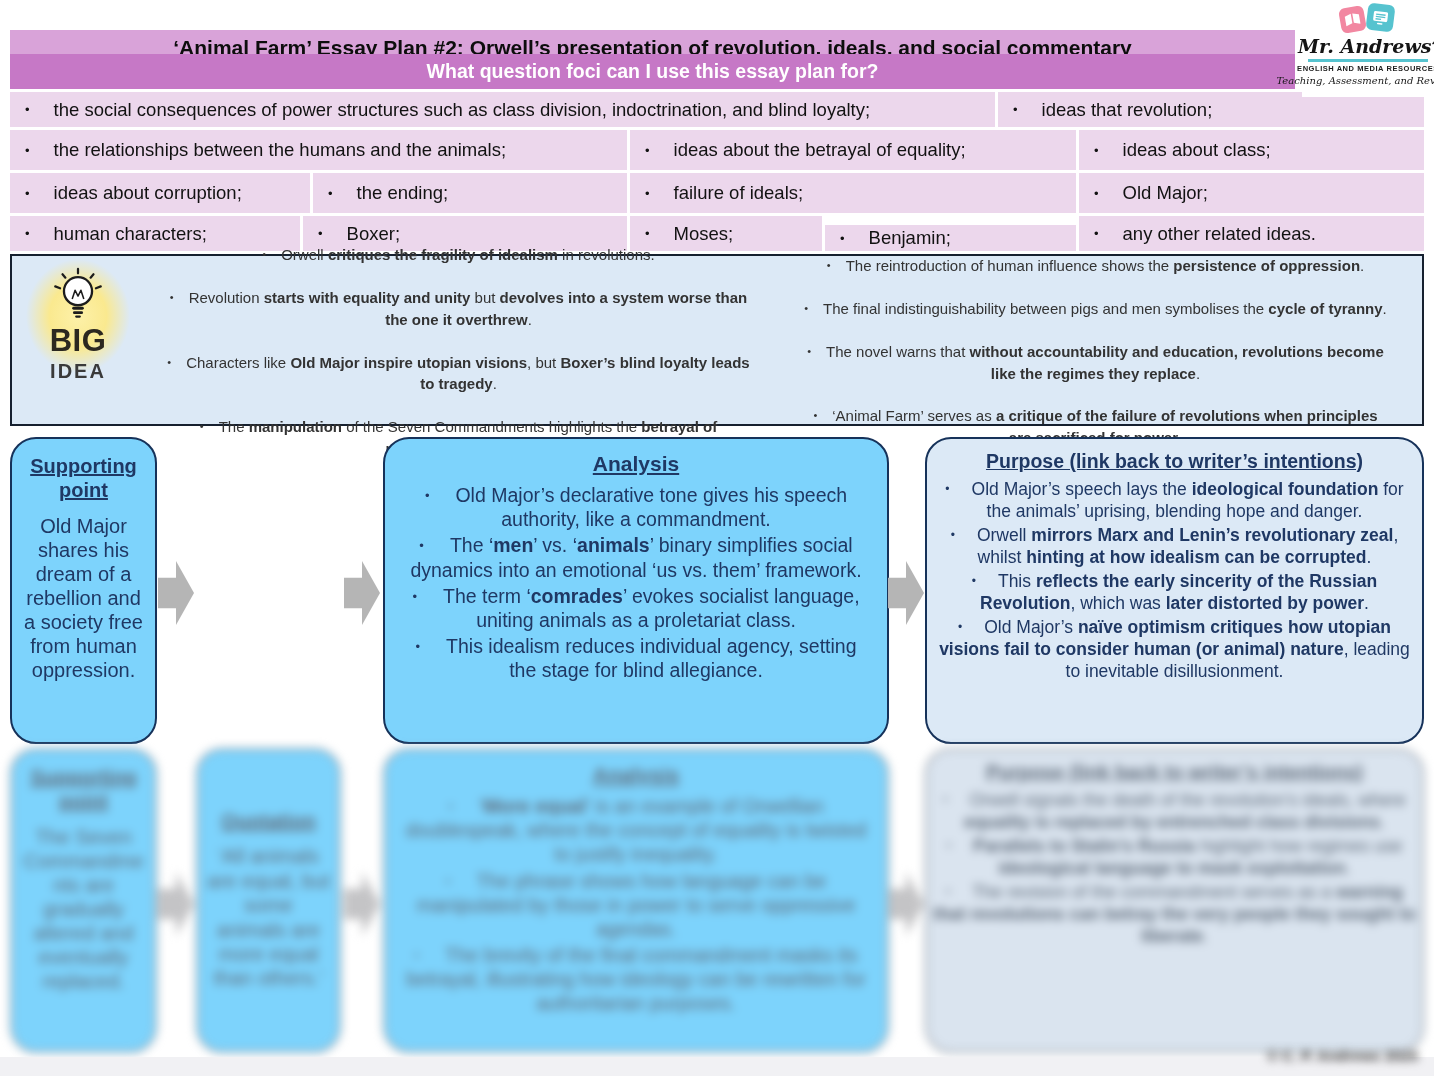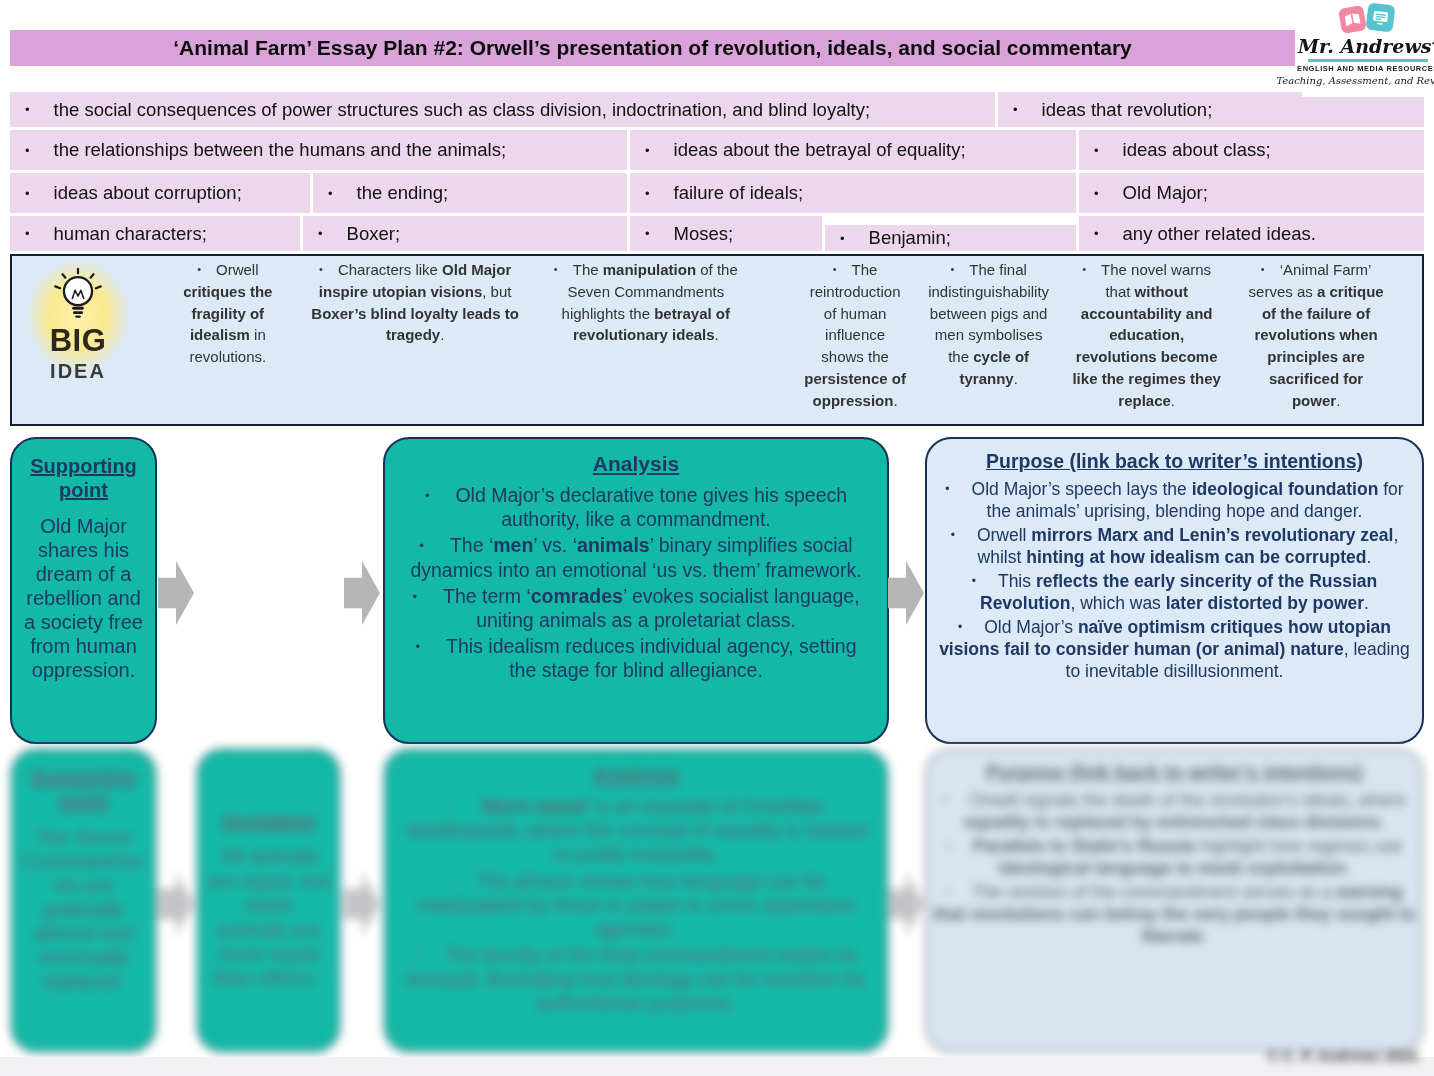--- a/index.html
+++ b/index.html
@@ -41,34 +41,34 @@
     background:var(--panel-blue,#dce9f6);border:2px solid #16202f;box-sizing:border-box;
     display:flex;align-items:stretch;padding:3px 8px 3px 4px;}
   .bi-badge{flex:none;width:124px;position:relative;}
   .bi-glow{position:absolute;left:10px;top:0;width:104px;height:114px;border-radius:50%;
     background:radial-gradient(closest-side,#fdf1a9 0%,#fae98f 55%,rgba(250,233,143,0) 100%);}
   .bi-bulb{position:absolute;left:31px;top:8px;width:62px;height:62px;}
   .bi-big{position:absolute;left:0;right:0;top:66px;text-align:center;
     font-size:31px;font-weight:bold;color:#2c2820;letter-spacing:.5px;line-height:1;}
   .bi-idea{position:absolute;left:0;right:0;top:102px;text-align:center;
     font-size:20px;font-weight:600;color:#3a3a3a;letter-spacing:2px;line-height:1;}
-  .bi-col{flex:1;display:flex;flex-direction:row;justify-content:center;gap:21px;
-    color:#333333;font-size:15px;line-height:1.45;padding:0 26px;}
+  .bi-col{flex:1;display:flex;flex-direction:column;justify-content:center;gap:21px;
+    color:#333333;font-size:15px;line-height:1.45;padding:0 26px;margin-top:24px;}
   .bi-col .li{margin:0;}
 
   
   .li{text-align:center;}
   .dot{display:inline-block;font-size:11px;vertical-align:2px;margin-right:15px;}
   .b{font-weight:bold;}
 
   
   .row{position:absolute;left:0;width:1434px;}
   #row1{top:437px;height:307px;}
   #row2{top:748px;height:305px;filter:blur(5px);}
-  .card{position:absolute;top:0;height:100%;background:#14b8a6;border:2.5px solid #16325a;
+  .card{position:absolute;top:0;height:100%;background:#7dd3fc;border:2.5px solid #16325a;
     border-radius:26px;box-sizing:border-box;color:var(--navy,#1f3864);overflow:hidden;}
   .c-support{left:10px;width:147px;padding:15px 9px 8px;text-align:center;overflow-wrap:anywhere;}
   .c-quote{left:196px;width:145px;display:flex;flex-direction:column;justify-content:center;
     text-align:center;padding:8px 9px;}
   .c-analysis{left:383px;width:506px;padding:13px 17px 8px;text-align:center;}
   .c-purpose{left:925px;width:499px;padding:11px 6px 8px;text-align:center;background:var(--panel-blue,#dce9f6);}
   .card-h{font-weight:bold;text-decoration:underline;}
   .c-support .card-h{font-size:20px;line-height:1.22;margin-bottom:11px;}
   .c-quote  .card-h{font-size:20px;margin-bottom:11px;}
   .c-analysis .card-h{font-size:21px;margin-bottom:7px;}
@@ -93,20 +93,21 @@
   .footer-strip{position:absolute;left:0;top:1057px;width:1434px;height:19px;background:#f1f1f4;}
   .copyright{position:absolute;right:16px;top:1047px;font-size:15px;font-weight:bold;
     color:#3a3a3a;filter:blur(4px);}
 </style>
 </head>
 <body>
 
 <div class="page">
 
   <div class="title-bar">‘Animal Farm’ Essay Plan #2: Orwell’s presentation of revolution, ideals, and social commentary</div>
+  <div class="question-bar">What question foci can I use this essay plan for?</div>
 
   <div class="foci" id="fociTable">
       <div class="frow" style="height: 35px;">
         <div class="fcell" style="width: 985px;">
           <span class="fdot">•</span>
           <span>the social consequences of power structures such as class division, indoctrination, and blind loyalty;</span>
         </div>
         <div class="fcell" style="width: 426px;">
           <span class="fdot">•</span>
           <span>ideas that revolution;</span>
@@ -207,20 +208,21 @@
         <path d="M26 33 L29 24 L32 30 L35 24 L38 33" fill="none" stroke="#1c1c1c" stroke-width="1.6" stroke-linejoin="round"></path>
         <rect x="26" y="41" width="12" height="3" rx="1.5" fill="#1c1c1c"></rect>
         <rect x="26.8" y="45.6" width="10.4" height="3" rx="1.5" fill="#1c1c1c"></rect>
         <rect x="29" y="50" width="6" height="2.4" rx="1.2" fill="#1c1c1c"></rect>
       </svg>
       <div class="bi-big">BIG</div>
       <div class="bi-idea">IDEA</div>
     </div>
     <div class="bi-col">
         <div class="li"><span class="dot">•</span><span>Orwell </span><span class="b">critiques the fragility of idealism</span><span> in revolutions.</span></div>
+        <div class="li"><span class="dot">•</span><span>Revolution </span><span class="b">starts with equality and unity</span><span> but </span><span class="b">devolves into a system worse than the one it overthrew</span><span>.</span></div>
         <div class="li"><span class="dot">•</span><span>Characters like </span><span class="b">Old Major inspire utopian visions</span><span>, but </span><span class="b">Boxer’s blind loyalty leads to tragedy</span><span>.</span></div>
         <div class="li"><span class="dot">•</span><span>The </span><span class="b">manipulation</span><span> of the Seven Commandments highlights the </span><span class="b">betrayal of revolutionary ideals</span><span>.</span></div>
       </div>
     <div class="bi-col">
         <div class="li"><span class="dot">•</span><span>The reintroduction of human influence shows the </span><span class="b">persistence of oppression</span><span>.</span></div>
         <div class="li"><span class="dot">•</span><span>The final indistinguishability between pigs and men symbolises the </span><span class="b">cycle of tyranny</span><span>.</span></div>
         <div class="li"><span class="dot">•</span><span>The novel warns that </span><span class="b">without accountability and education, revolutions become like the regimes they replace</span><span>.</span></div>
         <div class="li"><span class="dot">•</span><span>‘Animal Farm’ serves as </span><span class="b">a critique of the failure of revolutions when principles are sacrificed for power</span><span>.</span></div>
       </div>
   </div>

